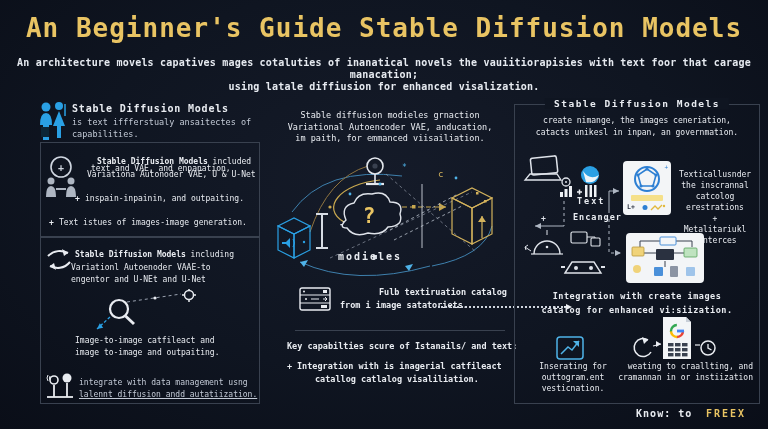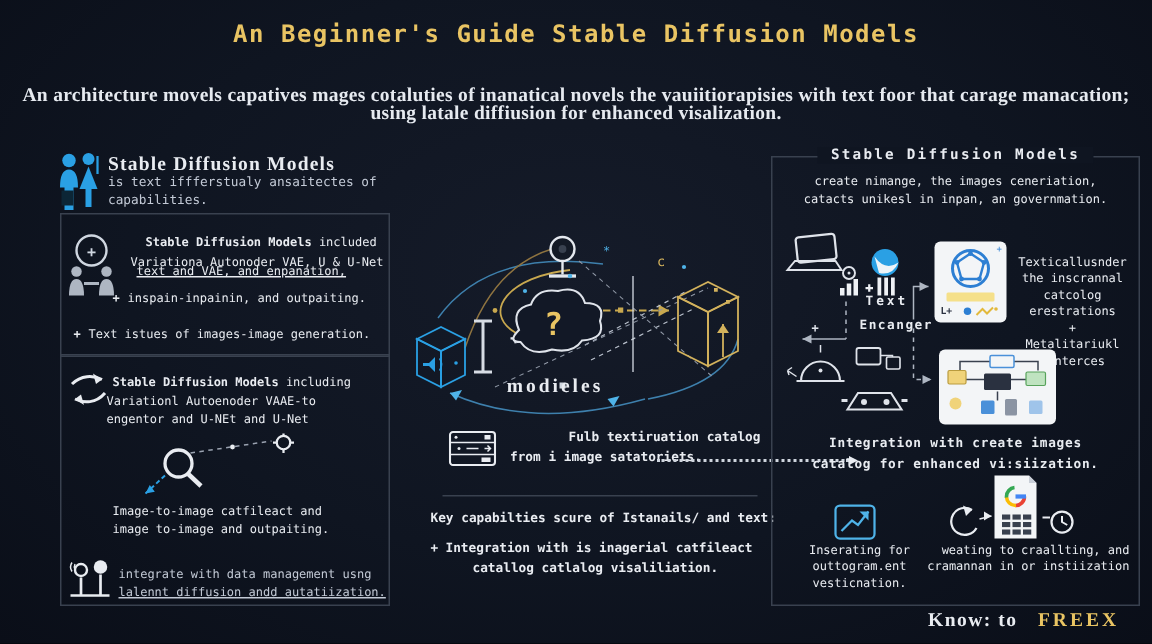--- a/index.html
+++ b/index.html
@@ -6,24 +6,24 @@
   #root{position:relative;width:768px;height:429px;overflow:hidden;
         font-family:"DejaVu Sans Mono",monospace;color:#e9ecf1;
         background:radial-gradient(ellipse at 50% 42%, #151b29 0%, #0f1521 55%, #0a0e18 100%);}
   .abs{position:absolute;}
   .ctr{text-align:center;}
   .gold{color:#e9c463;}
   .gray{color:#c3cad6;}
   .b{font-weight:bold;}
   .t8{font-size:8px;line-height:11px;}
   .t85{font-size:8.5px;line-height:11.5px;}
-  .t9{font-size:13px;line-height:12px;font-family:Liberation Serif, serif;}
+  .t9{font-size:10px;line-height:12px;}
   .box{border:1px solid #39414f;}
   .plusMark{display:inline-block;width:10px;font-weight:bold;color:#e9ecf1;}
-  #title{top:13px;left:0;width:768px;font-size:16px;font-weight:bold;letter-spacing:1px;color:#e9c463;}
+  #title{top:13px;left:0;width:768px;font-size:26px;font-weight:bold;letter-spacing:1px;color:#e9c463;}
   #sub{top:57px;left:0;width:768px;font-weight:bold;letter-spacing:.2px;color:#e6eaf0;}
   .legend{top:-7px;left:50%;transform:translateX(-50%);background:#0f1521;
           padding:0 9px;white-space:nowrap;font-weight:bold;letter-spacing:1.5px;font-size:9.5px;}
   .dotline{border-top:2px dotted #cfd5de;height:0;}
   .arrowR{width:0;height:0;border-top:3px solid transparent;border-bottom:3px solid transparent;border-left:6px solid #e9ecf1;}
   svg{display:block;}
   svg text{font-family:"DejaVu Sans Mono",monospace;}
 </style>
 </head>
 <body>
@@ -58,21 +58,21 @@
       <circle cx="7" cy="26" r="3.5" fill="#aeb6c2"></circle>
       <path d="M2,42 Q2,31 7,31 Q12,31 12,42 Z" fill="#aeb6c2"></path>
       <circle cx="27" cy="26" r="3.5" fill="#aeb6c2"></circle>
       <path d="M22,42 Q22,31 27,31 Q32,31 32,42 Z" fill="#aeb6c2"></path>
       <line x1="12" y1="34" x2="22" y2="34" stroke="#aeb6c2" stroke-width="2"></line>
     </svg>
     <div class="abs t8" style="left:56px;top:13px;white-space:nowrap;">
       <span class="b">Stable Diffusion Models</span><span> included</span>
     </div>
     <div class="abs t8" style="left:46px;top:26px;white-space:nowrap;">Variationa Autonoder VAE, U &amp; U-Net</div>
-    <div class="abs t8" style="left:50px;top:32px;white-space:nowrap;text-decoration:underline;">text and VAE, and enpanation,</div>
+    <div class="abs t8" style="left:50px;top:20px;white-space:nowrap;">text and VAE, and enpanation,</div>
     <div class="abs t8" style="left:34px;top:50px;white-space:nowrap;">
       <span class="plusMark">+</span><span>inspain-inpainin, and outpaiting.</span>
     </div>
     <div class="abs t8" style="left:8px;top:74px;white-space:nowrap;">
       <span class="plusMark">+</span><span>Text istues of images-image generation.</span>
     </div>
   </div>
 
   <div class="abs box" style="left:40px;top:236px;width:218px;height:166px;">
     <svg class="abs" style="left:3px;top:10px;" width="30" height="26" viewBox="0 0 30 26">
@@ -111,20 +111,25 @@
       <circle cx="9" cy="13" r="4" fill="none" stroke="#e9ecf1" stroke-width="1.6"></circle>
       <path d="M3,8 Q1,11 3,14" fill="none" stroke="#e9ecf1" stroke-width="1"></path>
       <path d="M5,9 Q4,11 5,13" fill="none" stroke="#e9ecf1" stroke-width="1"></path>
       <line x1="22" y1="30" x2="22" y2="16" stroke="#e9ecf1" stroke-width="1.8"></line>
       <circle cx="22" cy="11" r="4.5" fill="#e9ecf1"></circle>
     </svg>
     <div class="abs t8 gray" style="left:38px;top:140px;white-space:nowrap;">integrate with data management usng</div>
     <div class="abs t8 gray" style="left:38px;top:152px;white-space:nowrap;text-decoration:underline;">lalennt diffusion andd autatiization.</div>
   </div>
 
+  <div class="abs ctr" style="left:268px;top:110px;width:244px;">
+    <div class="t85">Stable diffusion modieles grnaction</div>
+    <div class="t85">Variational Autoencoder VAE, anducation,</div>
+    <div class="t85">im paith, for emmanced viisailiation.</div>
+  </div>
 
   <svg class="abs" style="left:270px;top:150px;" width="240" height="150" viewBox="0 0 240 150">
 
     <path d="M22,62 Q55,16 132,26" fill="none" stroke="#3e80ad" stroke-width="1"></path>
     <path d="M30,112 Q85,137 160,116" fill="none" stroke="#3e80ad" stroke-width="1"></path>
     <path d="M162,116 Q214,106 222,76" fill="none" stroke="#3e80ad" stroke-width="1"></path>
     <path d="M40,82 Q58,28 98,16" fill="none" stroke="#8f7440" stroke-width="1"></path>
     <path d="M110,30 C70,34 50,58 74,72" fill="none" stroke="#c8a84f" stroke-width="1.2"></path>
     <path d="M74,72 L82,66 L80,75 Z" fill="#c8a84f"></path>
     <line x1="76" y1="57" x2="176" y2="57" stroke="#c8a84f" stroke-width="1.2" stroke-dasharray="5 3"></line>

